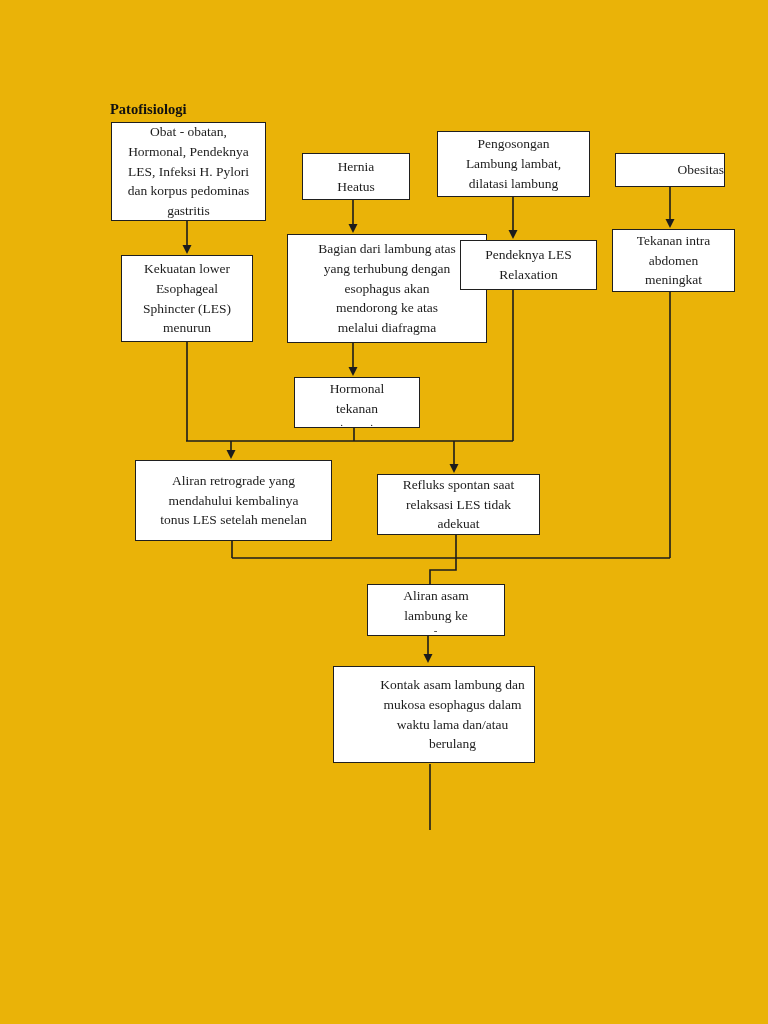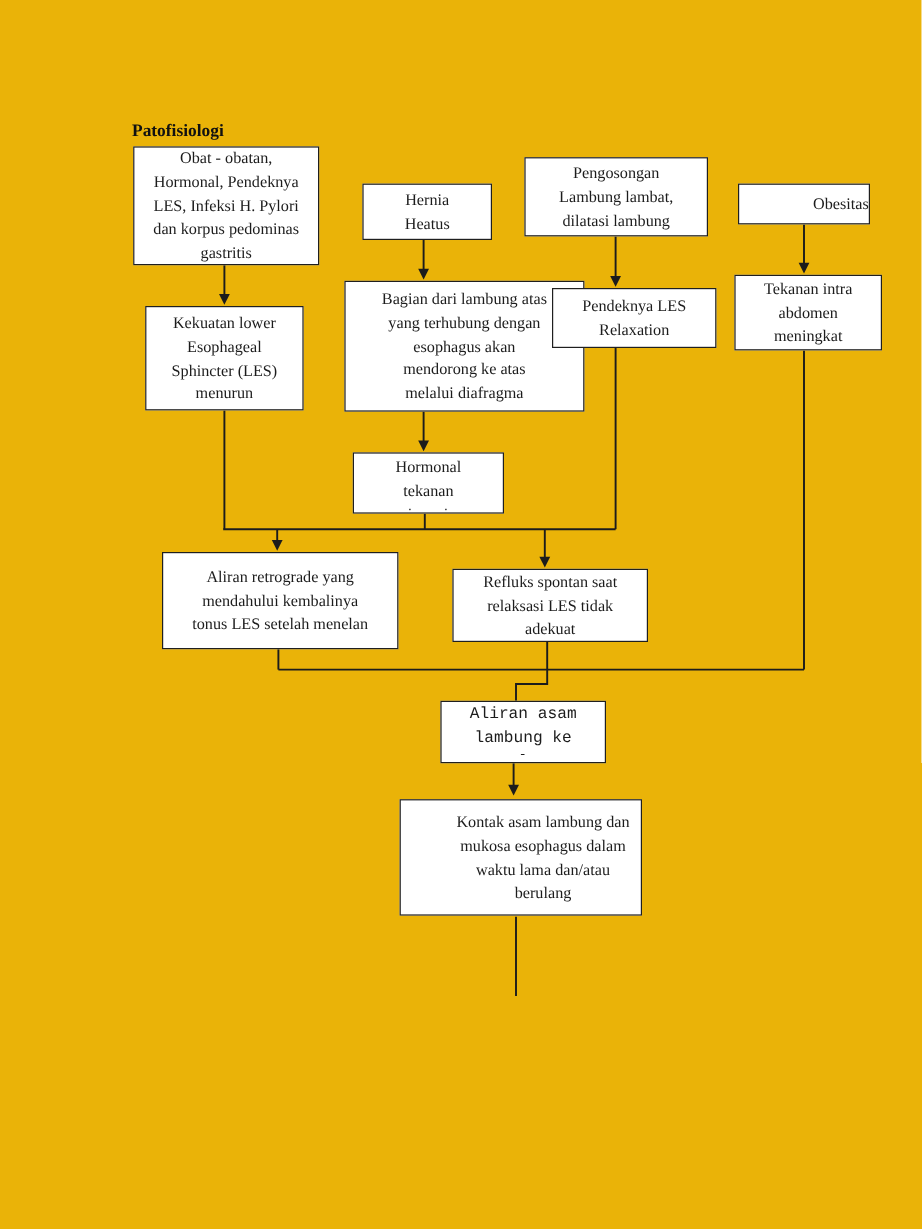--- a/index.html
+++ b/index.html
@@ -69,21 +69,21 @@
   .b-hernia      { left:302px; top:153px; width:108px; height:47px;  }
   .b-pengosongan { left:437px; top:131px; width:153px; height:66px;  }
   .b-obesitas    { left:615px; top:153px; width:110px; height:34px;align-items:flex-end;  }
   .b-kekuatan    { left:121px; top:255px; width:132px; height:87px;  }
   .b-bagian      { left:258px; top:234px; width:200px; height:109px;margin-left:29px; }
   .b-transient   { left:460px; top:240px; width:137px; height:50px;  }
   .b-tekanan     { left:612px; top:229px; width:123px; height:63px;  }
   .b-penurunan   { left:294px; top:377px; width:126px; height:51px;  }
   .b-aliranretro { left:135px; top:460px; width:197px; height:81px;  }
   .b-refluks     { left:377px; top:474px; width:163px; height:61px;  }
-  .b-aliranasam  { left:367px; top:584px; width:138px; height:52px;font-family:Liberation Mono, monospace;  }
+  .b-aliranasam  { left:367px; top:584px; width:138px; height:52px;  }
   .b-kontak      { left:333px; top:666px; width:202px; height:97px;padding-left:37px;  }
 </style>
 </head>
 <body>
 
 <div class="page">
 
   <svg class="wires" viewBox="0 0 768 1024" aria-hidden="true">
 
     <path d="M187,221 V251"></path>

